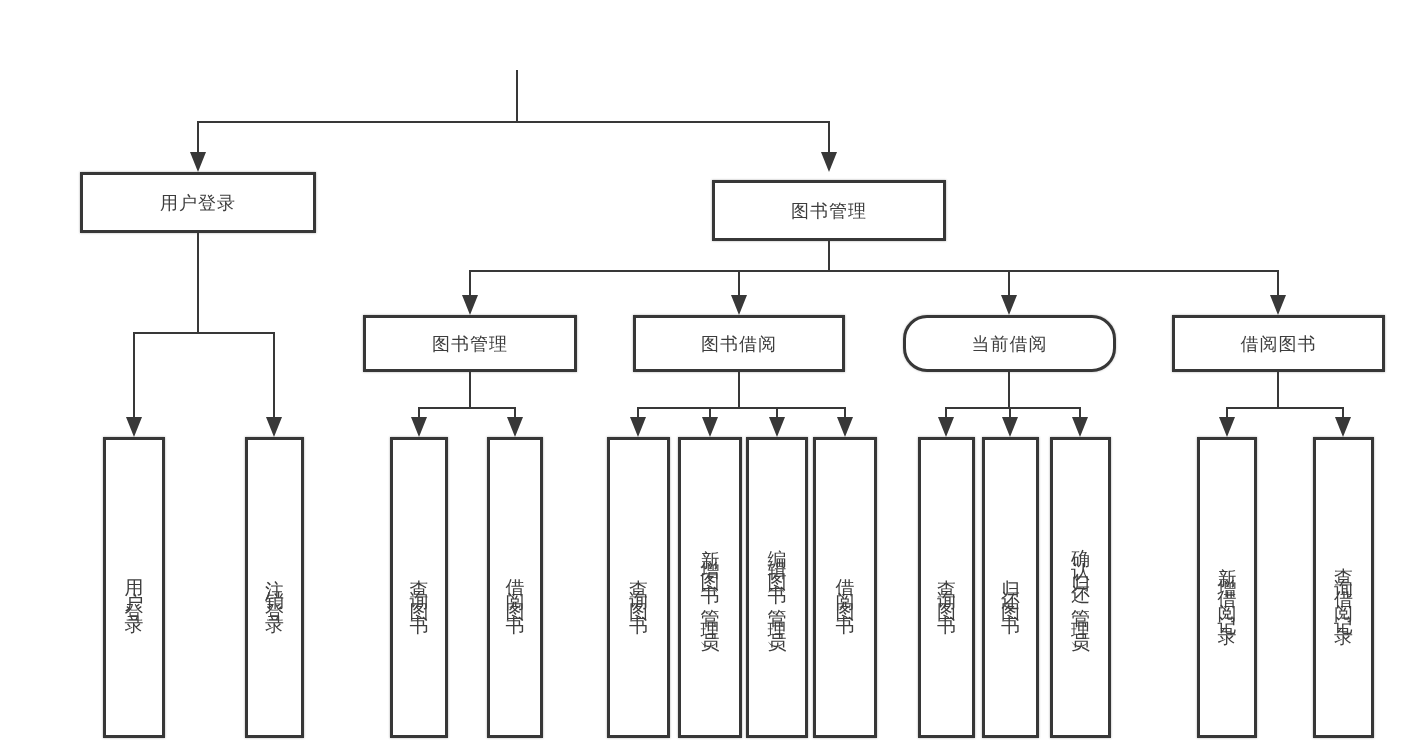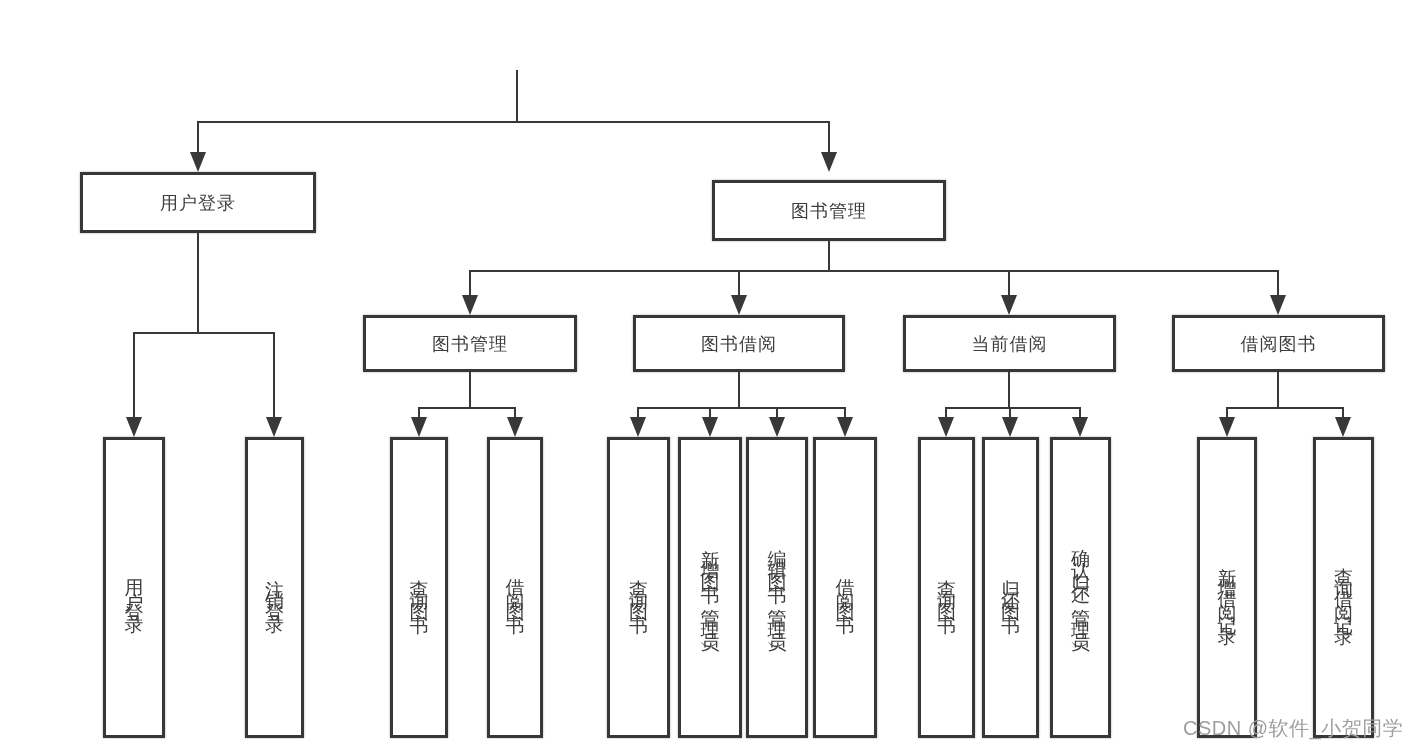--- a/index.html
+++ b/index.html
@@ -81,21 +81,21 @@
   <div class="arrow" style="left:1001px;top:295px;"></div>
   <div class="line" style="left:1277px;top:270px;width:2px;height:26px;"></div>
   <div class="arrow" style="left:1270px;top:295px;"></div>
 
   <div class="box h" style="left:363px;top:315px;width:214px;height:57px;">
     <span>图书管理</span>
   </div>
   <div class="box h" style="left:633px;top:315px;width:212px;height:57px;text-align:center;">
     <span>图书借阅</span>
   </div>
-  <div class="box h" style="left:903px;top:315px;width:213px;height:57px;">
+  <div class="box h" style="left:903px;top:315px;width:213px;height:57px;border-radius:24px;">
     <span>当前借阅</span>
   </div>
   <div class="box h" style="left:1172px;top:315px;width:213px;height:57px;">
     <span>借阅图书</span>
   </div>
 
   <div class="line" style="left:469px;top:372px;width:2px;height:36px;"></div>
   <div class="line" style="left:418px;top:407px;width:98px;height:2px;"></div>
   <div class="line" style="left:418px;top:407px;width:2px;height:12px;"></div>
   <div class="arrow" style="left:411px;top:417px;"></div>
@@ -166,15 +166,14 @@
     <span>确认归还（管理员）</span>
   </div>
 
   <div class="box v" style="left:1197px;top:437px;width:60px;height:301px;">
     <span>新增借阅记录</span>
   </div>
   <div class="box v" style="left:1313px;top:437px;width:61px;height:301px;">
     <span>查询借阅记录</span>
   </div>
 
-  <div class="watermark">CSDN @软件_小贺同学</div>
 
 </div>
 
 </body></html>

